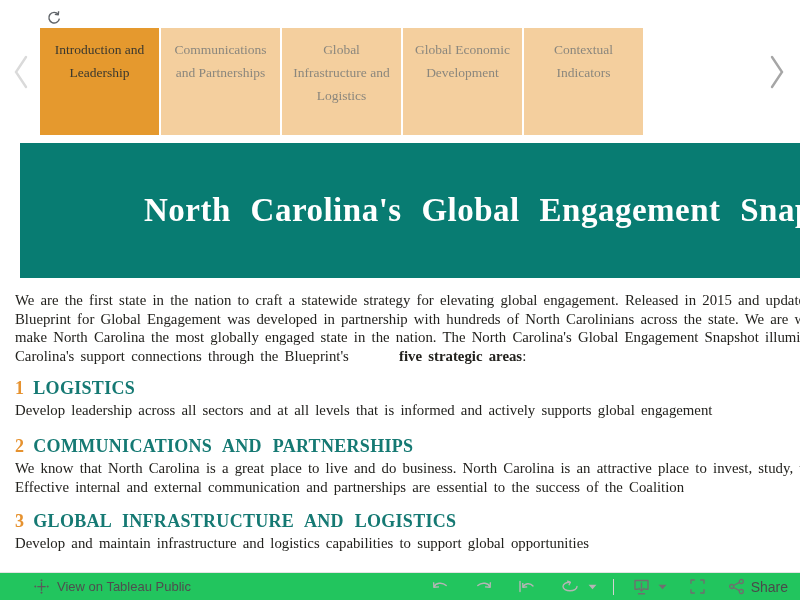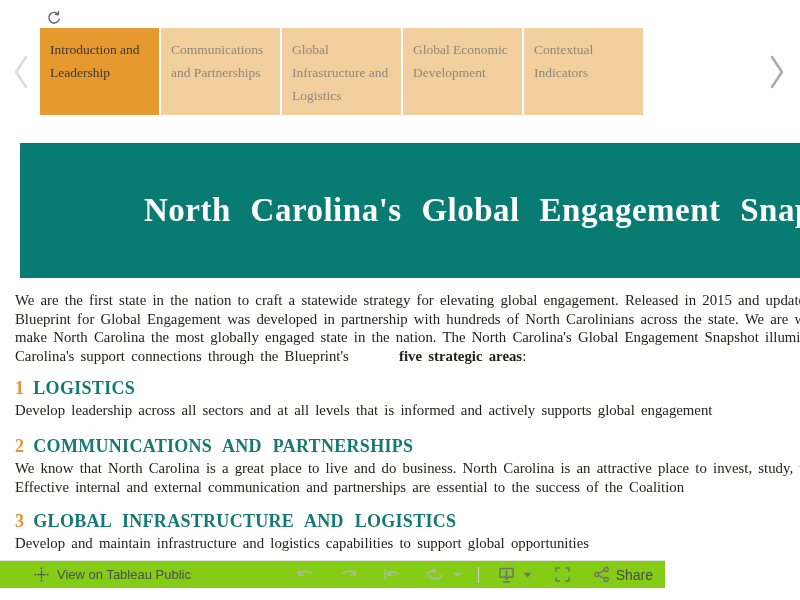--- a/index.html
+++ b/index.html
@@ -8,21 +8,21 @@
 
   
   .refresh-top{position:absolute;left:46px;top:10px;width:16px;height:16px;cursor:pointer;}
 
   
   .chev{position:absolute;top:54px;width:22px;height:36px;cursor:pointer;}
   .chev-left{left:10px;}
   .chev-right{left:766px;}
 
   
-  .tabbar{position:absolute;left:40px;top:28px;height:87px;display:flex;}
+  .tabbar{position:absolute;left:40px;top:28px;height:107px;display:flex;text-align:center;}
   .tab{width:119px;margin-right:2px;box-sizing:border-box;background:#F4CF9E;
        padding:10px 10px 0 10px;cursor:pointer;}
   .tab:last-child{margin-right:18px;}
   .tab span{font-family:"Liberation Serif",serif;font-size:13.5px;line-height:23px;color:#8b877d;}
   .tab.active{background:#E5992E;}
   .tab.active span{color:#3a382f;}
 
   
   .banner{position:absolute;left:20px;top:143px;width:1020px;height:135px;background:#087C72;
           display:flex;align-items:center;overflow:hidden;}
@@ -36,21 +36,21 @@
   .section{position:absolute;left:15px;width:1300px;}
   .s1{top:377px;} .s2{top:435px;} .s3{top:510px;}
   .shead{font-weight:bold;font-size:18px;line-height:22px;word-spacing:6px;letter-spacing:0.3px;
          white-space:nowrap;}
   .snum{color:#E6922F;margin-right:9px;}
   .stitle{color:#157973;}
   .sbody{margin-top:2px;}
   .b{font-weight:bold;padding-left:44px;}
 
   
-  .footer{position:absolute;left:0;top:560px;width:665px;height:28px;background:#84cc16;
+  .footer{position:absolute;left:0;top:572px;width:800px;height:28px;background:#22c55e;
           border-top:1px solid #e4e4e4;box-sizing:border-box;
           font-family:"Liberation Sans",sans-serif;}
   .f-left{position:absolute;left:34px;top:0;height:27px;display:flex;align-items:center;gap:8px;
           color:#4e4e4e;font-size:13px;cursor:pointer;}
   .f-right{position:absolute;right:12px;top:0;height:27px;display:flex;align-items:center;}
   .fbtn{display:flex;align-items:center;justify-content:center;cursor:pointer;padding:0 2px;}
   .m-undo{margin-right:20px;} .m-redo{margin-right:20px;} .m-replay{margin-right:20px;}
   .m-refresh{margin-right:4px;} .m-caret1{margin-right:14px;}
   .vsep{width:1px;height:16px;background:#d2d2d2;margin-right:16px;}
   .m-download{margin-right:3px;} .m-caret2{margin-right:18px;}

